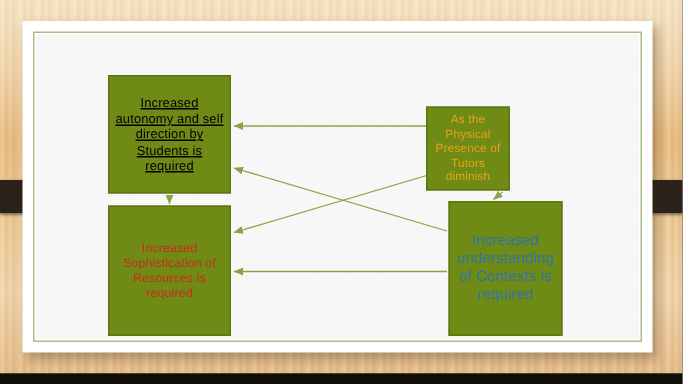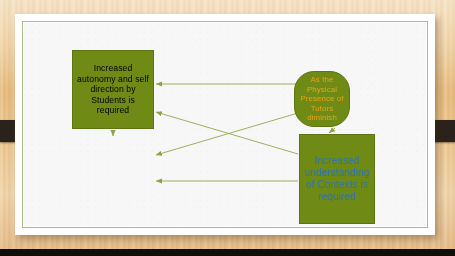--- a/index.html
+++ b/index.html
@@ -66,23 +66,23 @@
     background:#6f8b16;
     border:1px solid #5c7411;
     box-sizing:border-box;
     display:flex;align-items:center;justify-content:center;
     text-align:center;
     line-height:1.22;
     letter-spacing:.1px;
   }
   .node span{display:block;padding:0 3px;}
 
-  #node-autonomy{left:48px;top:27px;width:82px;height:79px;font-size:8.6px;color:#000000;}
+  #node-autonomy{left:48px;top:27px;width:82px;height:79px;font-size:8.6px;color:#000000;text-decoration:underline;}
   #node-sophistication{left:48px;top:114px;width:82px;height:87px;font-size:8.2px;color:#cc2a1a;}
-  #node-tutors{left:270px;top:48px;width:56px;height:56px;font-size:7.9px;color:#e8a317;border-radius:20px;}
+  #node-tutors{left:260px;top:48px;width:56px;height:56px;font-size:7.9px;color:#e8a317;}
   #node-contexts{left:275px;top:111px;width:76px;height:90px;font-size:10px;color:#2f73a8;}
 
   svg.edges{position:absolute;left:0;top:0;width:402px;height:203px;overflow:visible;}
 </style>
 </head>
 <body>
 
 <div id="stage">
 
   <div class="wood"></div>
@@ -117,20 +117,23 @@
             <path d="M89,107 L89,113"></path>
 
             <path d="M311,105 L305,110"></path>
           </g>
         </svg>
 
         <div class="node" id="node-autonomy">
           <span>Increased autonomy and self direction by Students is required</span>
         </div>
 
+        <div class="node" id="node-sophistication">
+          <span>Increased Sophistication of Resources is required</span>
+        </div>
 
         <div class="node" id="node-tutors">
           <span>As the Physical Presence of Tutors diminish</span>
         </div>
 
         <div class="node" id="node-contexts">
           <span>Increased understanding of Contexts is required</span>
         </div>
 
       </div>

